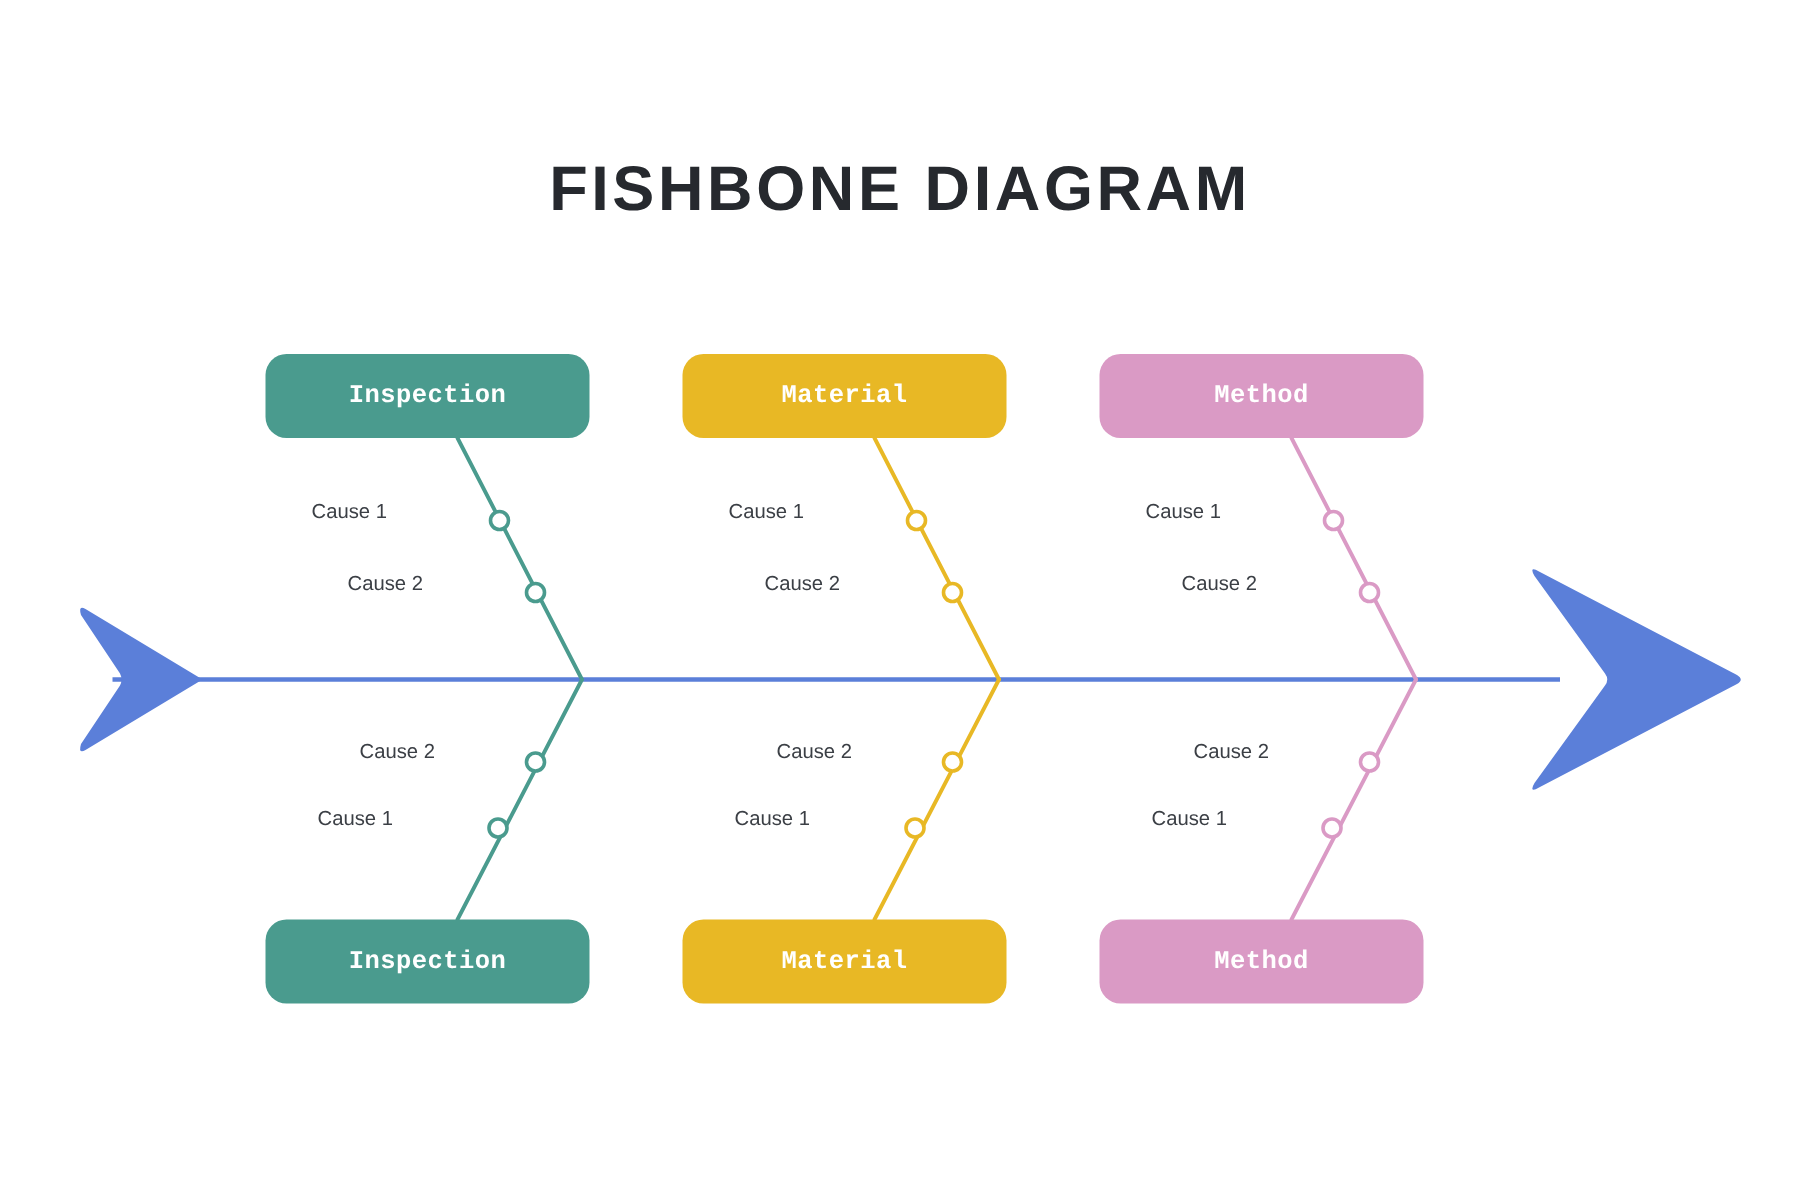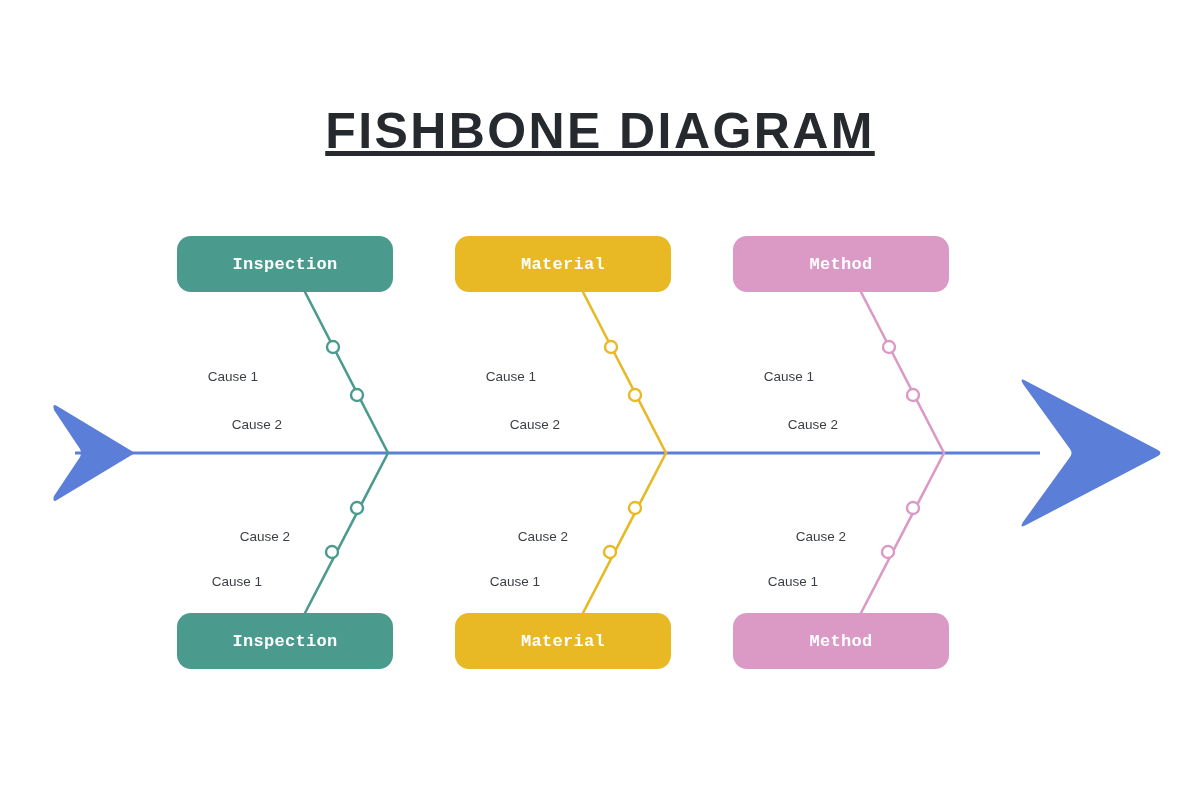--- a/index.html
+++ b/index.html
@@ -20,27 +20,26 @@
     inset: 0;
     width: 1200px;
     height: 800px;
   }
   #title {
     position: absolute;
     top: 102px;
     left: 0;
     width: 1200px;
     text-align: center;
-    font-size: 50px;
+    font-size: 42px;
     font-weight: 700;
     letter-spacing: 2.4px;
     color: #26292e;
     font-family: "Liberation Sans", sans-serif;
     white-space: nowrap;
-    text-decoration: underline;
   }
   .cat-box {
     position: absolute;
     display: flex;
     align-items: center;
     justify-content: center;
     border-radius: 14px;
     color: #ffffff;
     font-size: 17px;
     font-weight: 700;
@@ -49,21 +48,20 @@
     user-select: none;
   }
   .cause-label {
     position: absolute;
     font-size: 13.5px;
     font-weight: 400;
     color: #3b3f45;
     font-family: "Liberation Sans", sans-serif;
     white-space: nowrap;
     text-align: right;
-    margin-top: 36px;
   }
 </style>
 </head>
 <body style="background: rgb(255, 255, 255);">
 
 <svg id="canvas" viewBox="0 0 1200 800" xmlns="http://www.w3.org/2000/svg">
   <g id="spine-group">
       <line x1="75" y1="453" x2="1040" y2="453" stroke="#5B7FD9" stroke-width="3"></line>
     </g>
   <g id="tail-group">

